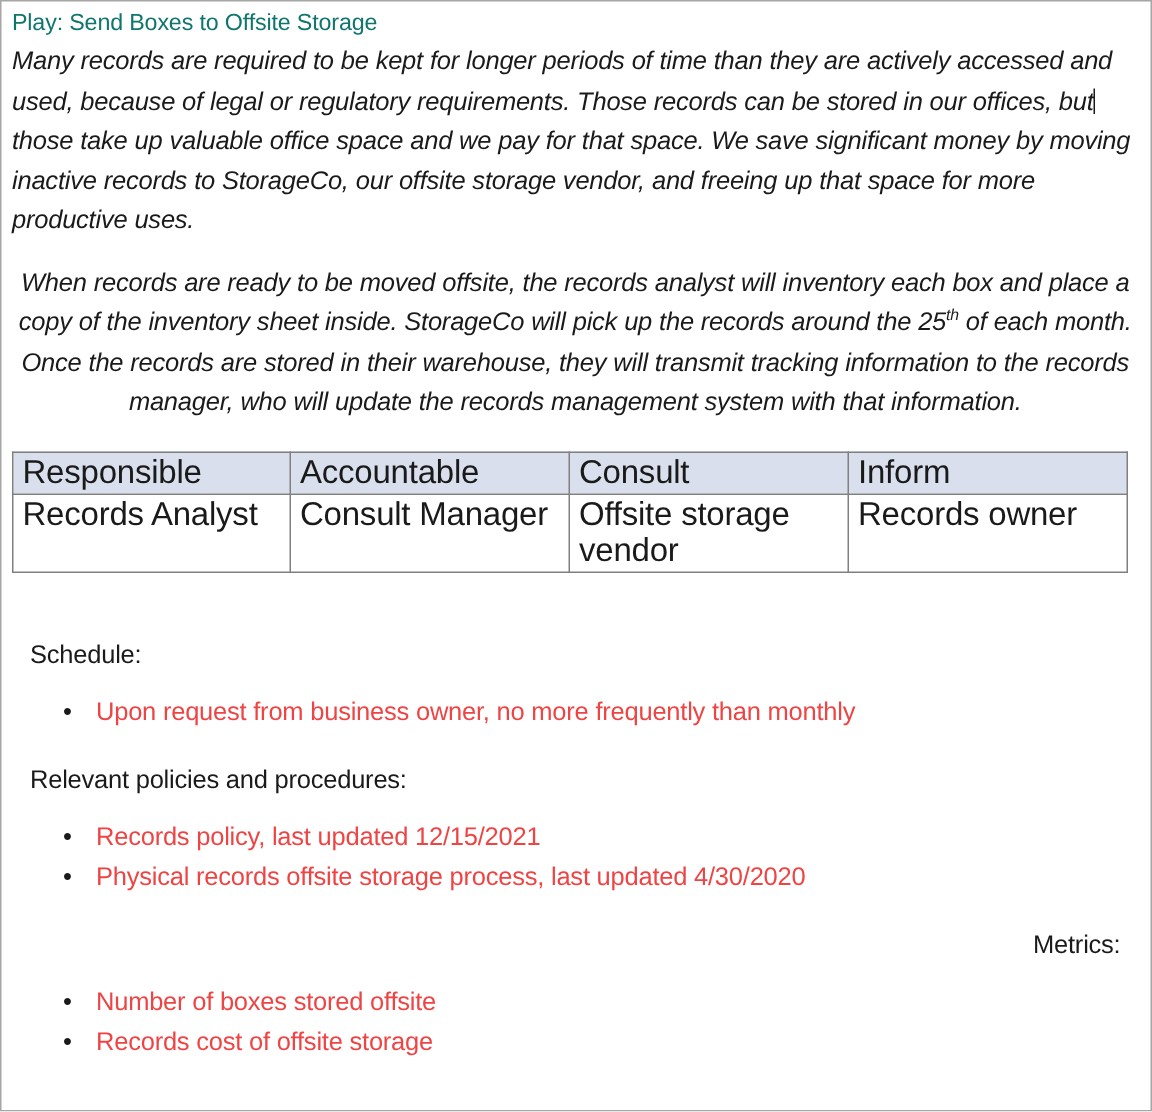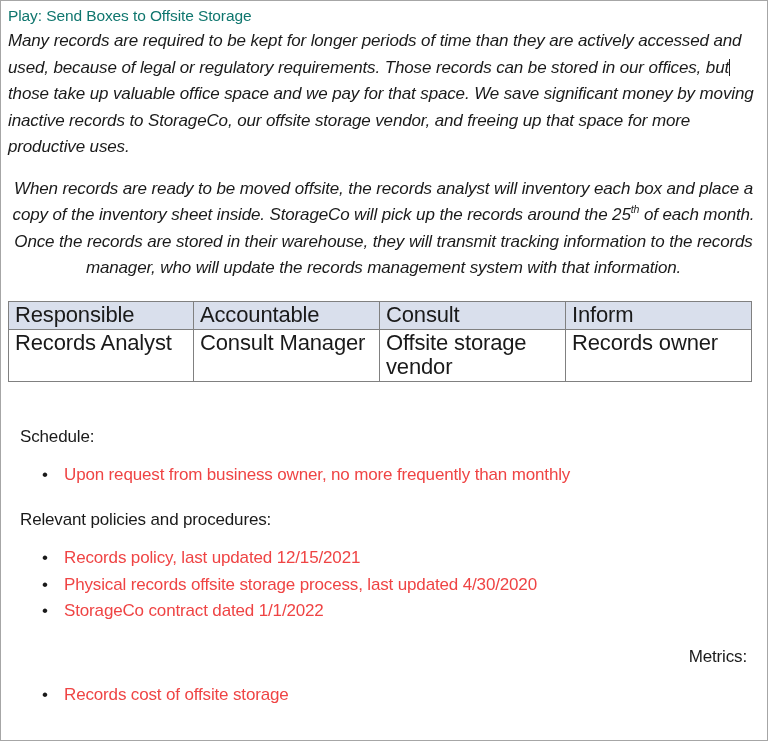--- a/index.html
+++ b/index.html
@@ -182,25 +182,25 @@
       <ul class="bullets bullets-sched">
         <li>Upon request from business owner, no more frequently than monthly</li>
       </ul>
     </div>
 
     <div class="section">
       <p class="section-heading policies-heading">Relevant policies and procedures:</p>
       <ul class="bullets bullets-policies">
         <li>Records policy, last updated 12/15/2021</li>
         <li>Physical records offsite storage process, last updated 4/30/2020</li>
-        <li>StorageCo contract dated 1/1/2022</li>
       </ul>
     </div>
 
     <div class="section">
       <p class="section-heading metrics-heading">Metrics:</p>
       <ul class="bullets bullets-metrics">
+        <li>Number of boxes stored offsite</li>
         <li>Records cost of offsite storage</li>
       </ul>
     </div>
 
   </div>
 </div>
 
 </body></html>

